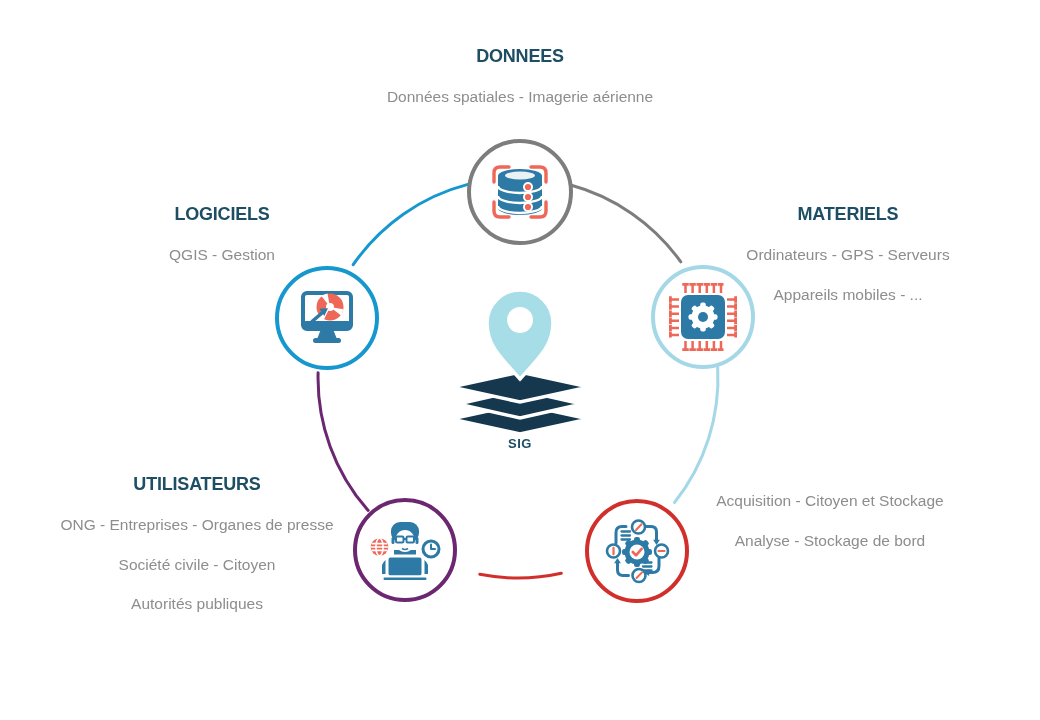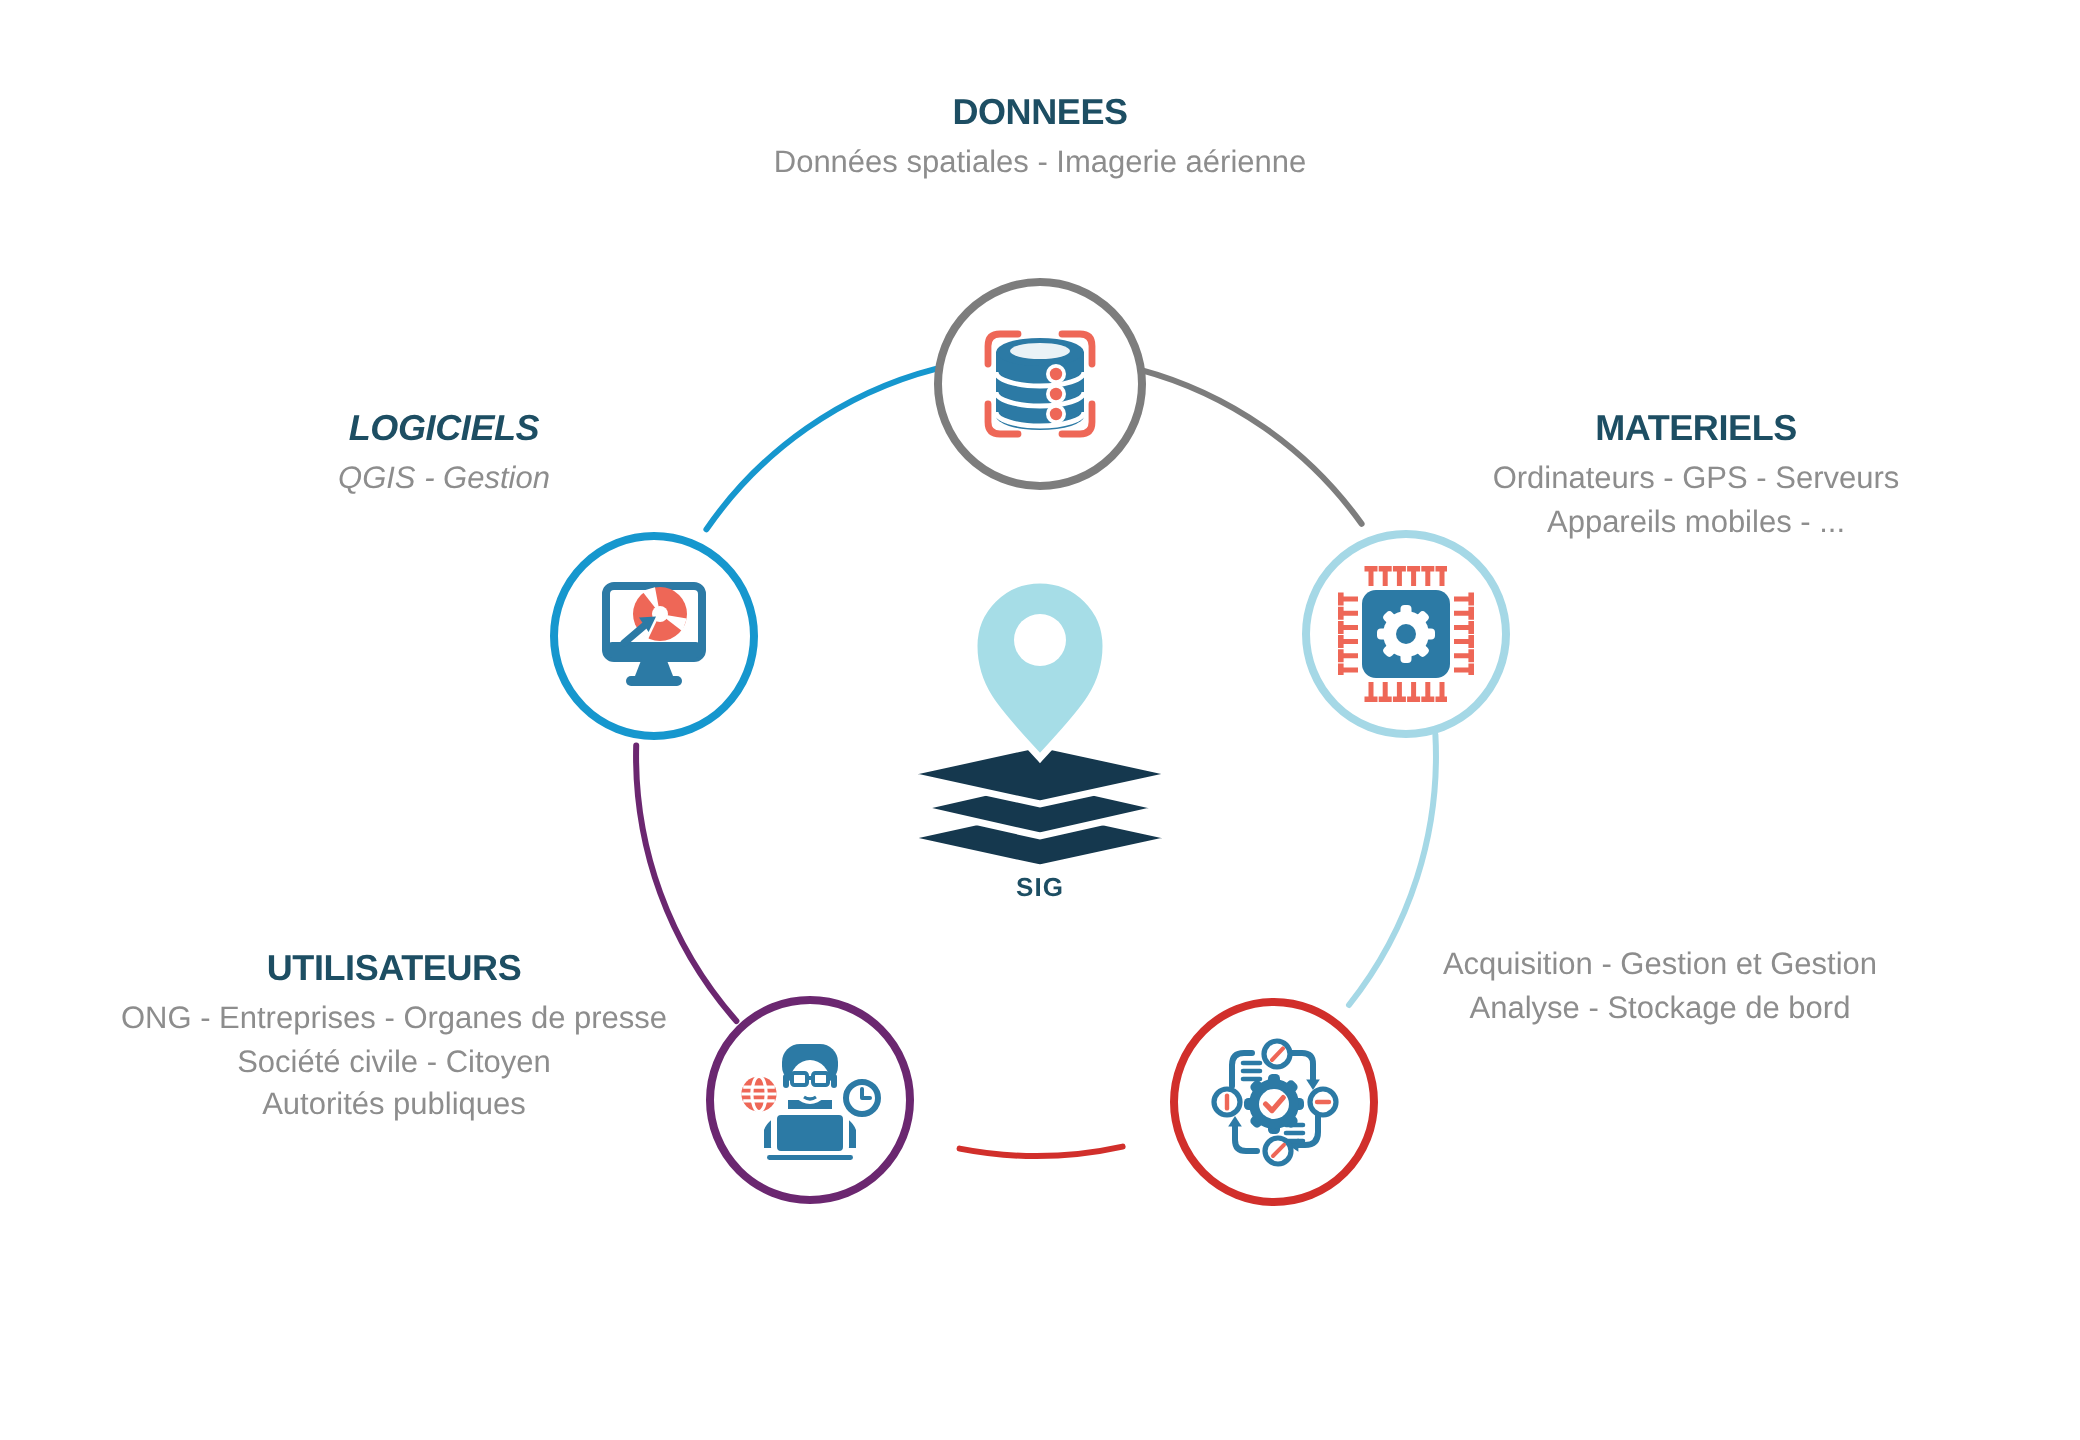--- a/index.html
+++ b/index.html
@@ -10,21 +10,21 @@
   }
   svg{display:block;}
   .arcs{position:absolute;left:0;top:0;}
   .node{position:absolute;}
   .textblock{position:absolute;width:420px;text-align:center;}
   .ntitle{
     font-size:18px;font-weight:700;color:#1d4e63;letter-spacing:-0.2px;
     line-height:24px;margin-bottom:3px;
   }
   .nline{
-    font-size:15.5px;color:#8d8d8d;line-height:21.5px;font-weight:400;
+    font-size:15.5px;color:#8d8d8d;line-height:21.5px;font-weight:400;margin-top:18px;
   }
   .sig-label{
     position:absolute;left:440px;top:436px;width:160px;text-align:center;
     font-size:13px;font-weight:700;color:#1d4e63;letter-spacing:0.5px;
   }
 </style>
 </head>
 <body>
 
 <div class="canvas">
@@ -35,40 +35,40 @@
     <path d="M 717.7 367.5 A 200 200 0 0 1 674.5 502.5" fill="none" stroke-width="3" stroke-linecap="round" stroke="#a5d8e6"></path>
     <path d="M 561.3 573.3 A 200 200 0 0 1 479.8 574.3" fill="none" stroke-width="3" stroke-linecap="round" stroke="#d12f2b"></path>
     <path d="M 368.2 510.5 A 200 200 0 0 1 318.1 372.8" fill="none" stroke-width="3" stroke-linecap="round" stroke="#6b2770"></path>
   </svg>
 
   <div class="textblock" style="left:310px;top:44px;">
     <div class="ntitle">DONNEES</div>
     <div class="nline">Données spatiales - Imagerie aérienne</div>
   </div>
 
-  <div class="textblock" style="left:12px;top:202px;font-style:italic;">
+  <div class="textblock" style="left:12px;top:202px;">
     <div class="ntitle">LOGICIELS</div>
     <div class="nline">QGIS - Gestion</div>
   </div>
 
   <div class="textblock" style="left:638px;top:202px;">
     <div class="ntitle">MATERIELS</div>
     <div class="nline">Ordinateurs - GPS - Serveurs</div>
     <div class="nline">Appareils mobiles - ...</div>
   </div>
 
   <div class="textblock" style="left:-13px;top:472px;">
     <div class="ntitle">UTILISATEURS</div>
     <div class="nline">ONG - Entreprises - Organes de presse</div>
     <div class="nline">Société civile - Citoyen</div>
     <div class="nline">Autorités publiques</div>
   </div>
 
   <div class="textblock" style="left:620px;top:472px;">
-    <div class="nline">Acquisition - Gestion et Gestion</div>
+    <div class="nline">Acquisition - Citoyen et Stockage</div>
     <div class="nline">Analyse - Stockage de bord</div>
   </div>
 
   <svg class="node" style="left:465px;top:137px;" width="110" height="110" viewBox="0 0 110 110">
     <circle cx="55" cy="55" r="51" fill="#ffffff" stroke-width="4" stroke="#7d7d7d"></circle>
     <g>
       <g fill="none" stroke="#ee6757" stroke-width="3.4" stroke-linecap="round">
         <path d="M 29 45 L 29 36 Q 29 30 35 30 L 44 30"></path>
         <path d="M 66 30 L 75 30 Q 81 30 81 36 L 81 45"></path>
         <path d="M 81 65 L 81 74 Q 81 80 75 80 L 66 80"></path>

